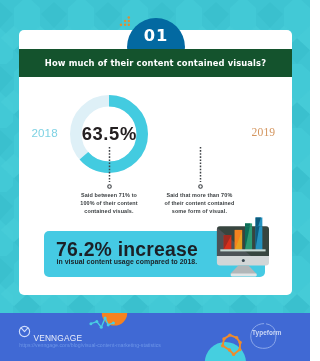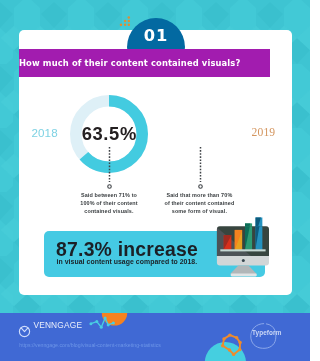--- a/index.html
+++ b/index.html
@@ -2,22 +2,22 @@
 <html><head>
 <meta charset="utf-8">
 <style>
   html,body{margin:0;padding:0;background:#fff;}
   body{width:310px;height:361px;overflow:hidden;font-family:"Liberation Sans",sans-serif;}
   .page{position:relative;width:310px;height:361px;overflow:hidden;background:#3ec4d2;}
   .bgsvg{position:absolute;left:0;top:0;width:310px;height:361px;}
 
   .card{position:absolute;left:19px;top:30px;width:273px;height:265px;background:#fff;border-radius:5px;}
 
-  .hbar{position:absolute;left:19px;top:48.5px;width:251px;height:28px;background:#a21caf;
-        display:flex;align-items:center;}
+  .hbar{position:absolute;left:19px;top:48.5px;width:273px;height:28px;background:#14532d;
+        display:flex;align-items:center;justify-content:center;}
   .hbar .q{color:#fff;font-size:8.35px;font-weight:bold;letter-spacing:.13px;font-family:"DejaVu Sans",sans-serif;}
 
   .badge{position:absolute;left:126.5px;top:18px;width:58px;height:58px;border-radius:50%;
          background:#0369a1;display:flex;align-items:flex-start;justify-content:center;}
   .badge .n{color:#fff;font-size:16.3px;font-weight:bold;letter-spacing:1.0px;margin-top:9.8px;line-height:1;text-indent:1.0px;font-family:"DejaVu Sans",sans-serif;}
 
   .yr{position:absolute;font-size:11.6px;font-weight:normal;letter-spacing:.15px;line-height:1;}
   .yr2018{left:31.4px;top:127.2px;color:#7ed2e3;}
   .yr2019{left:251.5px;top:127.2px;color:#d4955e;font-family:Liberation Serif, serif;}
 
@@ -29,21 +29,21 @@
   .cap{position:absolute;text-align:center;font-size:5.45px;font-weight:bold;color:#3c4043;line-height:7.75px;letter-spacing:.12px;}
 
   .hbox{position:absolute;left:44px;top:231px;width:221px;height:45.5px;background:#45cae3;border-radius:5px;}
   .hboxtext{position:absolute;left:55.9px;top:231px;width:142px;white-space:nowrap;}
   .hboxtext .t{position:absolute;left:0;right:0;top:9px;text-align:center;font-size:19.4px;font-weight:bold;
                color:#1b2026;letter-spacing:0.2px;text-indent:0.2px;line-height:1;}
   .hboxtext .s{position:absolute;left:0;right:0;top:28.2px;text-align:center;font-size:6.9px;font-weight:bold;
                color:#1b2026;letter-spacing:.05px;line-height:1;}
 
   .footer{position:absolute;left:0;top:313.4px;width:310px;height:47.6px;background:#4069d4;overflow:hidden;}
-  .brand{position:absolute;left:33.4px;top:321px;color:#e9eefb;font-size:8.35px;letter-spacing:0.18px;font-weight:normal;line-height:1;}
+  .brand{position:absolute;left:33.4px;top:334px;color:#e9eefb;font-size:8.35px;letter-spacing:0.18px;font-weight:normal;line-height:1;}
   .urlt{position:absolute;left:19.3px;top:343.2px;color:#6d96e8;font-size:5.2px;letter-spacing:.02px;line-height:1;}
   .tf{position:absolute;left:252px;top:329px;color:#ccd8f6;font-size:6.4px;font-weight:bold;letter-spacing:.1px;}
 </style>
 </head>
 <body>
 
 <div class="page">
 
   <svg class="bgsvg" viewBox="0 0 310 361">
     <defs>
@@ -175,21 +175,21 @@
     </g>
 
     <path d="M216.9 256 h52.1 v6.6 a3 3 0 0 1 -3 3 h-46.1 a3 3 0 0 1 -3 -3 z" fill="#d2d6d7"></path>
     <circle cx="243.3" cy="260.4" r="1.5" fill="#37474f"></circle>
 
     <path d="M238.3 265.6 h10.2 l8.2 8.3 h-26.6 z" fill="#b1b6b8"></path>
     <rect x="230.6" y="273.6" width="26.2" height="2.8" rx="1.3" fill="#e0e4e5"></rect>
   </svg>
 
   <div class="hboxtext">
-    <div class="t">87.3% increase</div>
+    <div class="t">76.2% increase</div>
     <div class="s">in visual content usage compared to 2018.</div>
   </div>
 
   <div class="footer">
     <svg style="position:absolute;left:0;top:0;width:310px;height:47.6px;" viewBox="0 313.4 310 47.6">
 
       <circle cx="225.4" cy="363" r="20.6" fill="#45cfe0"></circle>
 
       <polygon points="229.9,335.5 236.6,338 240.1,342.9 239.8,350 233.6,354.8 229.5,350.4 222.7,346.1 224,339.3" fill="none" stroke="#ef8b2c" stroke-width="1.9" stroke-linejoin="round"></polygon>
       <g fill="#ef8b2c">

